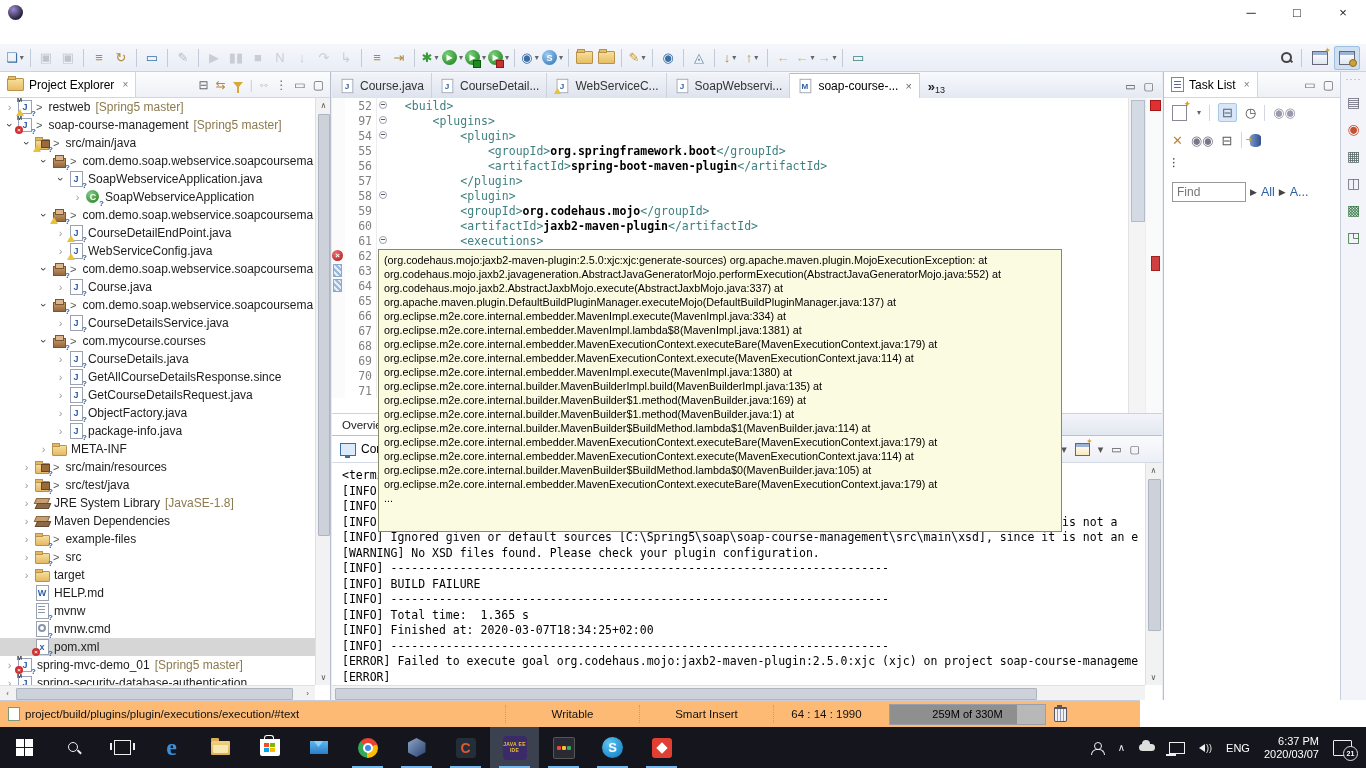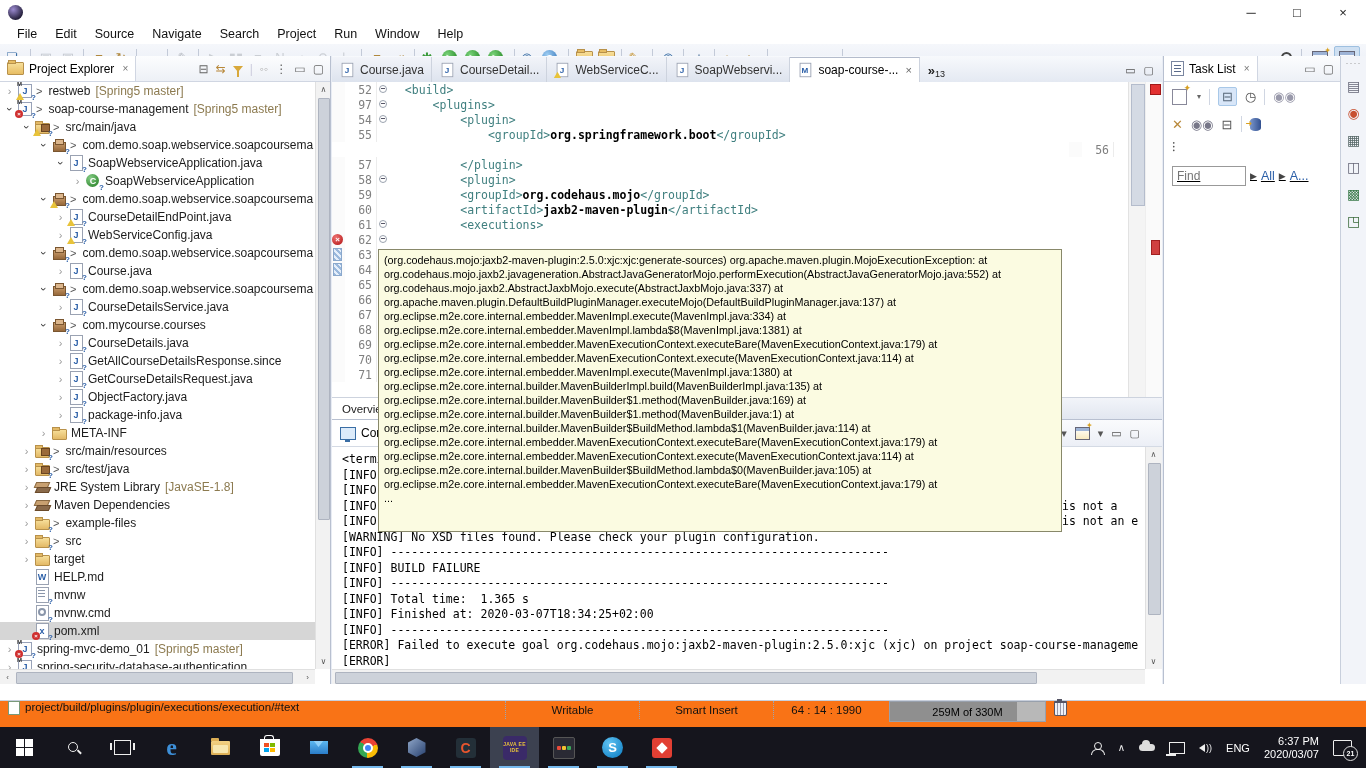--- a/index.html
+++ b/index.html
@@ -30,21 +30,21 @@
   .magnifier{width:13px;height:13px;position:relative;}
   .magnifier::before{content:"";position:absolute;left:1px;top:1px;width:7px;height:7px;border:2px solid #444;border-radius:50%;}
   .magnifier::after{content:"";position:absolute;left:9px;top:9px;width:4px;height:2px;background:#444;transform:rotate(45deg);}
   .persp{height:22px;display:flex;align-items:center;padding:0 4px;margin-left:2px;}
   .persp.active{background:#cfe0f2;border:1px solid #9ec0e0;border-radius:2px;}
   .persp-ic{width:14px;height:12px;border:1px solid #667;background:linear-gradient(#fff,#dfe6f0);position:relative;}
   .persp-ic::before{content:"";position:absolute;left:0;top:0;right:0;height:3px;background:#9db3d6;}
   .persp-ic.gold::after{content:"✦";position:absolute;right:-4px;top:-6px;color:#d8a020;font-size:8px;}
   .persp-ic.dot::after{content:"";position:absolute;right:-3px;bottom:-3px;width:6px;height:6px;border-radius:50%;background:#caa23a;border:1px solid #8a6a20;}
   
-  .workbench{position:absolute;top:56px;left:0;width:1366px;height:628px;background:#e8ecf4;}
+  .workbench{position:absolute;top:72px;left:0;width:1366px;height:628px;background:#e8ecf4;}
   .view-hdr{height:25px;background:linear-gradient(#fcfdfe,#edf0f6);border-bottom:1px solid #d0d6e2;display:flex;align-items:center;}
   .vtab{height:25px;display:flex;align-items:center;padding:0 7px;background:#fff;border-right:1px solid #d0d6e2;font-size:12px;gap:5px;box-sizing:border-box;}
   .vtab-close{font-size:10px;color:#777;margin-left:3px;}
   .hdr-tools{margin-left:auto;display:flex;align-items:center;gap:7px;margin-right:6px;color:#666;font-size:12px;}
   .hdr-tools .gold{color:#b8883a;}
   .funnel{width:0;height:0;border-left:5px solid transparent;border-right:5px solid transparent;border-top:6px solid #d8a83a;position:relative;display:inline-block;}
   .funnel::after{content:"";position:absolute;left:-1px;top:-2px;width:2px;height:7px;background:#d8a83a;}
   .mini-doc-lines{width:11px;height:13px;background:#fff;border:1px solid #7a86a0;position:relative;}
   .mini-doc-lines::before{content:"";position:absolute;left:2px;top:3px;right:2px;height:7px;background:repeating-linear-gradient(#5a6a8a 0 1px,transparent 1px 3px);}
   
@@ -86,21 +86,21 @@
   .editor{position:absolute;left:332px;top:0;width:830px;height:628px;background:#fff;}
   .etabs{position:absolute;top:0;left:0;right:0;height:26px;background:linear-gradient(#f7f9fc,#e4e9f2);border-bottom:1px solid #c8cfdc;display:flex;align-items:flex-end;}
   .etab{height:25px;display:flex;align-items:center;padding:0 7px;font-size:12px;color:#333;border-right:1px solid #cdd3de;gap:5px;background:linear-gradient(#f2f4f9,#dde3ee);box-sizing:border-box;}
   .etab.act{background:#fff;color:#000;border-top:1px solid #b4bccc;}
   .etab .ic{transform:scale(.9);margin:0;}
   .etab-close{font-size:11px;color:#666;margin-left:2px;}
   .eoverflow{margin:0 0 4px 8px;font-size:13px;color:#222;position:relative;font-weight:bold;}
   .eoverflow i{font:normal 9px "Liberation Sans",sans-serif;position:relative;top:2px;}
   .eminmax{margin-left:auto;margin-right:8px;display:flex;gap:8px;color:#555;font-size:11px;align-items:center;margin-bottom:5px;}
   .code-area{position:absolute;top:26px;left:0;width:796px;height:315px;overflow:hidden;font-family:"DejaVu Sans Mono","Liberation Mono",monospace;font-size:11.5px;background:#fff;}
-  .cline{height:15px;display:flex;align-items:center;white-space:pre;justify-content:flex-end;}
+  .cline{height:15px;display:flex;align-items:center;white-space:pre;}
   .ann{width:13px;height:15px;flex:none;position:relative;background:#fbfbfb;}
   .err-ic{position:absolute;left:0;top:2px;width:11px;height:11px;border-radius:50%;background:radial-gradient(circle at 35% 30%,#ee7070,#b01212);color:#fff;font:bold 8px/11px "Liberation Sans",sans-serif;text-align:center;}
   .selmark{position:absolute;left:1px;top:1px;width:9px;height:13px;background:repeating-linear-gradient(45deg,#9ab8dc 0 2px,#e4eefa 2px 4px);border:1px solid #8aa8cc;box-sizing:border-box;}
   .lnum{width:27px;text-align:right;color:#808080;flex:none;padding-right:4px;}
   .fold{width:14px;height:15px;flex:none;position:relative;border-left:1px solid #ececec;}
   .fold.f::before{content:"";position:absolute;left:2px;top:3px;width:8px;height:8px;border:1px solid #9aa2ae;border-radius:50%;background:#fff;box-sizing:border-box;}
   .fold.f::after{content:"";position:absolute;left:4px;top:6px;width:4px;height:1px;background:#556;}
   .ctext{flex:1;}
   .xtag{color:#3f7f7f;}
   .xtxt{color:#000;font-weight:bold;}
@@ -128,30 +128,30 @@
   .tooltip{position:absolute;left:378px;top:249px;width:684px;height:283px;background:#fbfbe1;border:1px solid #88886a;z-index:60;font-size:10.8px;line-height:14px;color:#000;padding:3px 5px;box-sizing:border-box;overflow:hidden;white-space:nowrap;}
   
   .tasklist{position:absolute;left:1163px;top:0;width:177px;height:628px;background:#fff;border-left:1px solid #b8c0d0;box-sizing:border-box;}
   .tl-row{display:flex;align-items:center;gap:8px;padding:5px 8px;color:#555;font-size:13px;}
   .tl-row .sel-ic{background:#d8e6f8;border:1px solid #a8c8e8;border-radius:2px;padding:1px 3px;}
   .tl-sep{width:1px;height:16px;background:#d0d6e2;}
   .newtask{width:13px;height:14px;border:1px solid #889;background:#fff;position:relative;}
   .newtask::after{content:"✦";position:absolute;right:-5px;top:-7px;color:#d8a020;font-size:9px;}
   .cyl{width:11px;height:13px;background:linear-gradient(90deg,#7a96cc,#32508f);border-radius:5px/3px;position:relative;}
   .cyl::after{content:"➜";position:absolute;left:-4px;top:1px;color:#d8a020;font-size:8px;}
-  .tl-find{display:flex;align-items:center;gap:4px;padding:6px 8px;text-decoration:underline;}
+  .tl-find{display:flex;align-items:center;gap:4px;padding:6px 8px;}
   .tl-find input{width:74px;height:20px;border:1px solid #999;font:12px "Liberation Sans",sans-serif;padding:0 4px;color:#777;box-sizing:border-box;}
   .tl-link{color:#2b5fa8;font-size:12.5px;}
   .tl-caret{color:#444;font-size:9px;}
   
   .rail{position:absolute;left:1340px;top:0;width:26px;height:628px;background:#f2f4f9;border-left:1px solid #c8cfdc;box-sizing:border-box;}
   .rail-dots{color:#999;font-size:9px;text-align:center;letter-spacing:1px;margin-top:2px;}
   .ri{width:18px;height:18px;margin:9px auto;display:flex;align-items:center;justify-content:center;font-size:14px;}
   
-  .statusbar{position:absolute;top:700px;left:0;width:1366px;height:27px;background:#f97316;border-top:1px solid #c8cfdc;display:flex;align-items:flex-start;font-size:11.5px;color:#111;box-sizing:border-box;}
+  .statusbar{position:absolute;top:700px;left:0;width:1140px;height:27px;background:#fdba74;border-top:1px solid #c8cfdc;display:flex;align-items:center;font-size:11.5px;color:#111;box-sizing:border-box;}
   .sb-doc{width:10px;height:12px;background:#fff;border:1px solid #7a9a7a;margin:0 5px 0 8px;flex:none;}
   .sb-path{width:480px;white-space:nowrap;overflow:hidden;}
   .sb-block{display:flex;align-items:center;justify-content:center;border-left:1px dotted #9aa4b4;height:18px;}
   .mem{width:155px;height:19px;background:#b8b8b8;border:1px solid #98a0ac;position:relative;margin-left:10px;}
   .mem-fill{position:absolute;left:0;top:0;bottom:0;width:82%;background:#8f8f8f;}
   .mem-text{position:absolute;inset:0;display:flex;align-items:center;justify-content:center;font-size:11px;color:#000;z-index:2;}
   .trash{width:11px;height:12px;border:1px solid #556;border-top:2px solid #556;border-radius:1px 1px 2px 2px;margin-left:8px;background:repeating-linear-gradient(90deg,#eef1f8 0 2px,#99a 2px 3px);position:relative;}
   .trash::before{content:"";position:absolute;left:2px;top:-4px;width:5px;height:2px;background:#556;}
   
   .taskbar{position:absolute;top:727px;left:0;width:1366px;height:41px;background:#15151d;display:flex;align-items:stretch;}
@@ -213,31 +213,20 @@
 
   <div class="titlebar">
     <span class="app-icon"></span>
     <span class="win-controls">
       <span class="winbtn">─</span>
       <span class="winbtn">□</span>
       <span class="winbtn">×</span>
     </span>
   </div>
 
-  <div class="menubar" id="menubar">
-      <span class="menu-item">File</span>
-      <span class="menu-item">Edit</span>
-      <span class="menu-item">Source</span>
-      <span class="menu-item">Navigate</span>
-      <span class="menu-item">Search</span>
-      <span class="menu-item">Project</span>
-      <span class="menu-item">Run</span>
-      <span class="menu-item">Window</span>
-      <span class="menu-item">Help</span>
-    </div>
 
   <div class="toolbar">
     <span id="toolbar-items" style="display:flex;align-items:center;">
         <span class="tbtn">
           <span style="color:#3a6ea5">❏</span>
           <span class="dd">▾</span>
         </span>
         <span class="tsep"></span>
         <span class="tbtn dis">
           <span style="color:#b8bcc4">▣</span>
@@ -718,21 +707,21 @@
           <span class="eminmax">
             <span>▭</span>
             <span>▢</span>
           </span>
         </div>
       <div class="code-area" id="code">
           <div class="cline"><span class="ann"></span><span class="lnum">52</span><span class="fold f"></span><span class="ctext"><span class="xtxt">  </span><span class="xtag">&lt;build&gt;</span></span></div>
           <div class="cline"><span class="ann"></span><span class="lnum">97</span><span class="fold f"></span><span class="ctext"><span class="xtxt">      </span><span class="xtag">&lt;plugins&gt;</span></span></div>
           <div class="cline"><span class="ann"></span><span class="lnum">54</span><span class="fold f"></span><span class="ctext"><span class="xtxt">          </span><span class="xtag">&lt;plugin&gt;</span></span></div>
           <div class="cline"><span class="ann"></span><span class="lnum">55</span><span class="fold"></span><span class="ctext"><span class="xtxt">              </span><span class="xtag">&lt;groupId&gt;</span><span class="xtxt">org.springframework.boot</span><span class="xtag">&lt;/groupId&gt;</span></span></div>
-          <div class="cline"><span class="ann"></span><span class="lnum">56</span><span class="fold"></span></div>
+          <div class="cline"><span class="ann"></span><span class="lnum">56</span><span class="fold"></span><span class="ctext"><span class="xtxt">              </span><span class="xtag">&lt;artifactId&gt;</span><span class="xtxt">spring-boot-maven-plugin</span><span class="xtag">&lt;/artifactId&gt;</span></span></div>
           <div class="cline"><span class="ann"></span><span class="lnum">57</span><span class="fold"></span><span class="ctext"><span class="xtxt">          </span><span class="xtag">&lt;/plugin&gt;</span></span></div>
           <div class="cline"><span class="ann"></span><span class="lnum">58</span><span class="fold f"></span><span class="ctext"><span class="xtxt">          </span><span class="xtag">&lt;plugin&gt;</span></span></div>
           <div class="cline"><span class="ann"></span><span class="lnum">59</span><span class="fold"></span><span class="ctext"><span class="xtxt">          </span><span class="xtag">&lt;groupId&gt;</span><span class="xtxt">org.codehaus.mojo</span><span class="xtag">&lt;/groupId&gt;</span></span></div>
           <div class="cline"><span class="ann"></span><span class="lnum">60</span><span class="fold"></span><span class="ctext"><span class="xtxt">          </span><span class="xtag">&lt;artifactId&gt;</span><span class="xtxt">jaxb2-maven-plugin</span><span class="xtag">&lt;/artifactId&gt;</span></span></div>
           <div class="cline"><span class="ann"></span><span class="lnum">61</span><span class="fold f"></span><span class="ctext"><span class="xtxt">          </span><span class="xtag">&lt;executions&gt;</span></span></div>
           <div class="cline"><span class="ann"><span class="err-ic">×</span></span><span class="lnum">62</span><span class="fold f"></span><span class="ctext"></span></div>
           <div class="cline"><span class="ann"><span class="selmark"></span></span><span class="lnum">63</span><span class="fold"></span><span class="ctext"></span></div>
           <div class="cline"><span class="ann"><span class="selmark"></span></span><span class="lnum">64</span><span class="fold f"></span><span class="ctext"></span></div>
           <div class="cline"><span class="ann"></span><span class="lnum">65</span><span class="fold"></span><span class="ctext"></span></div>
           <div class="cline"><span class="ann"></span><span class="lnum">66</span><span class="fold"></span><span class="ctext"></span></div>

